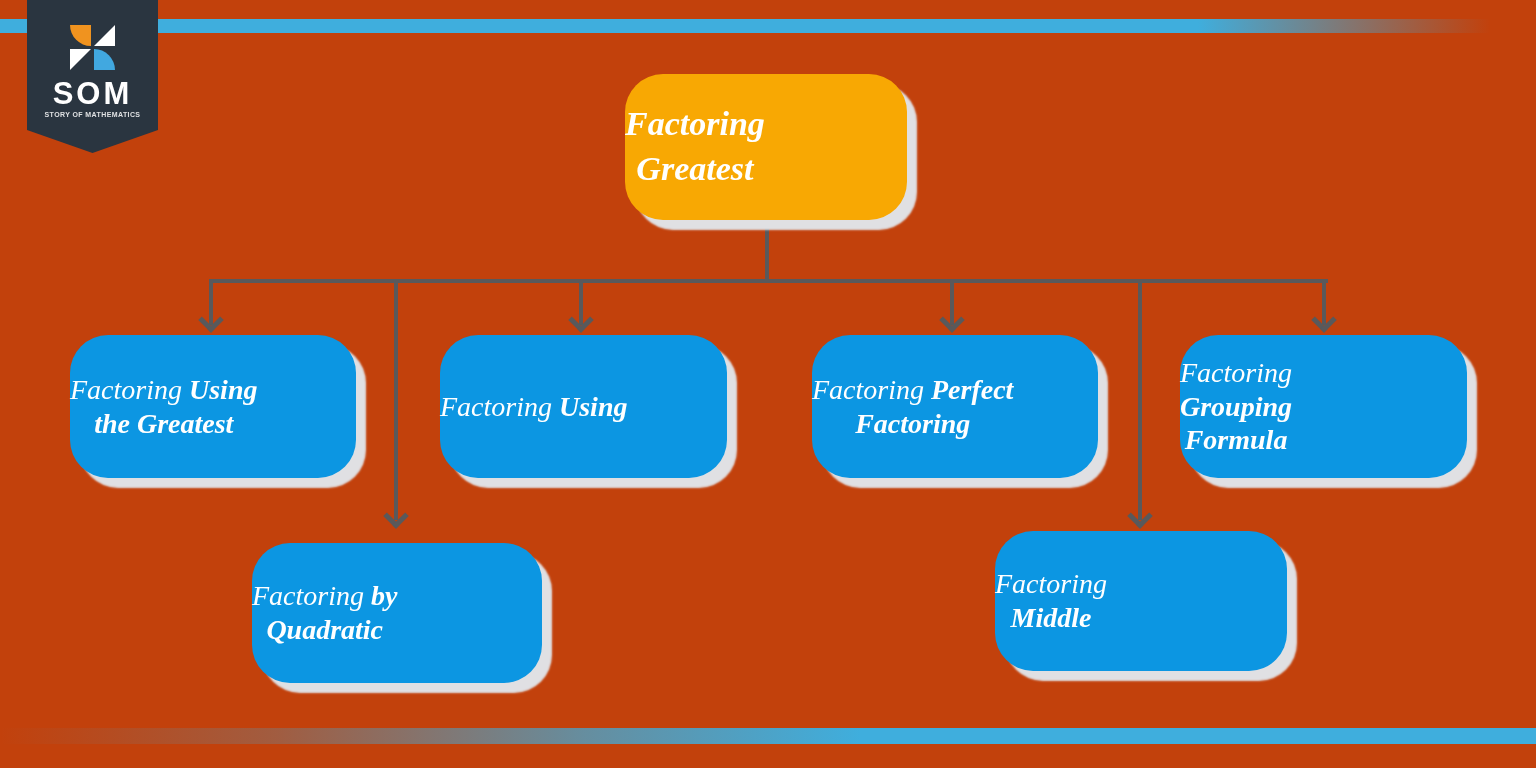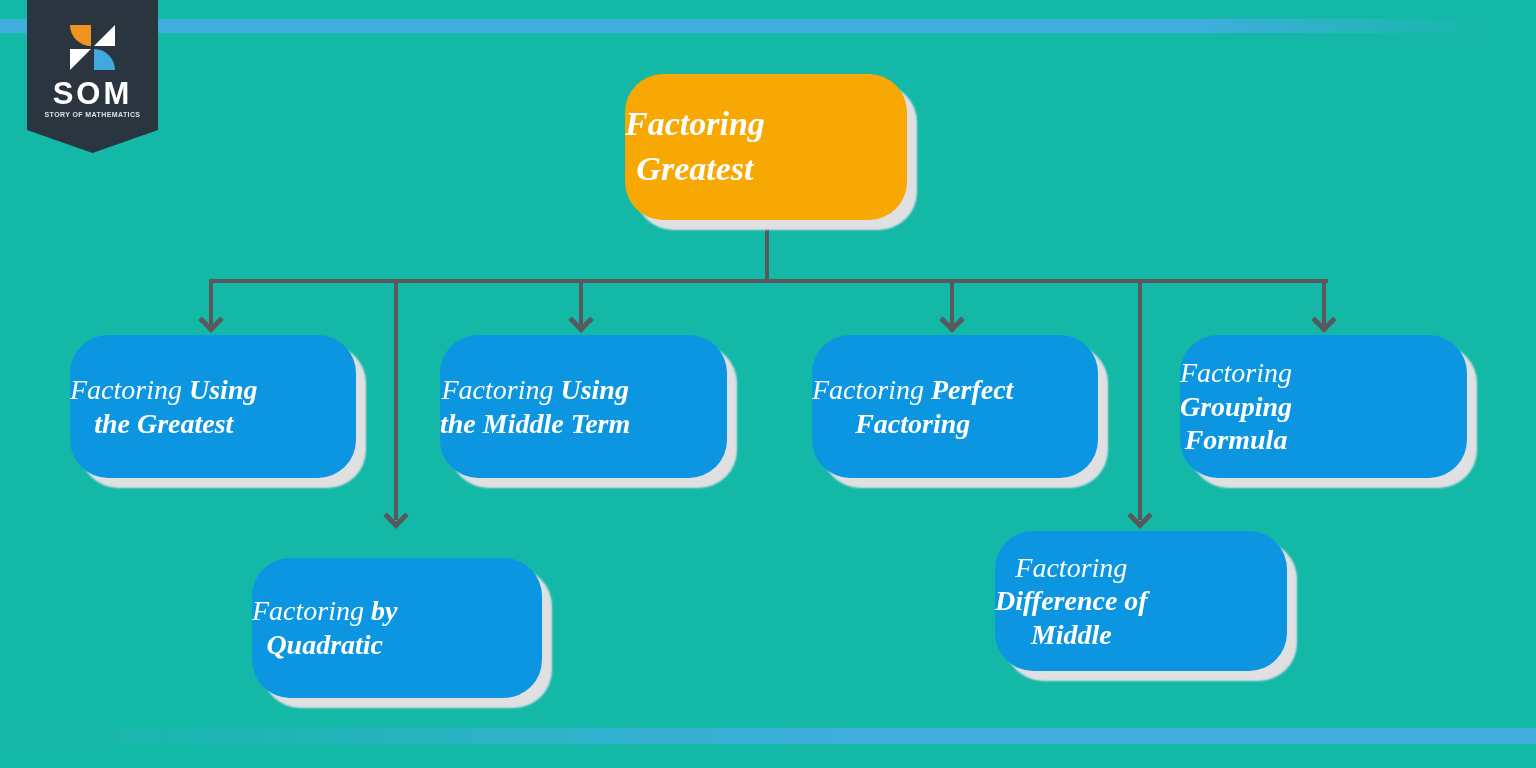--- a/index.html
+++ b/index.html
@@ -1,20 +1,20 @@
 <!DOCTYPE html>
 <html><head>
 <meta charset="utf-8">
 <style>
   html, body { margin: 0; padding: 0; background: #ffffff; }
   .canvas {
     position: relative;
     width: 1536px;
     height: 768px;
-    background: #14b8a6;
+    background: #c2410c;
     overflow: hidden;
     font-family: "Liberation Serif", serif;
   }
 
   
   .stripe { position: absolute; left: 0; width: 1536px; }
   .stripe-top {
     top: 19px; height: 14px;
     background: linear-gradient(90deg, #3FAEDD 0%, #3FAEDD 78%, rgba(255,255,255,0) 97%);
   }
@@ -88,21 +88,21 @@
   .node .label { font-style: italic; }
   .node .label > div { white-space: pre; }
   .node .label .em { font-weight: bold; }
   .root-node {
     left: 625px; top: 74px; width: 282px; height: 146px;
     background: #F8A803;
     font-size: 34px; line-height: 1.32; font-weight: bold;
   }
   .child-node { background: #0C96E2; font-size: 28px; line-height: 1.2; }
   .n-gcf      { left: 70px;   top: 335px; width: 286px; height: 143px; }
-  .n-grouping { left: 252px;  top: 558px; width: 290px; height: 140px; }
+  .n-grouping { left: 252px;  top: 543px; width: 290px; height: 140px; }
   .n-middle   { left: 440px;  top: 335px; width: 287px; height: 143px; }
   .n-perfect  { left: 812px;  top: 335px; width: 286px; height: 143px; }
   .n-diff     { left: 995px;  top: 531px; width: 292px; height: 140px; }
   .n-quad     { left: 1180px; top: 335px; width: 287px; height: 143px; }
 </style>
 </head>
 <body>
 
 <div class="canvas">
 
@@ -152,35 +152,33 @@
   <div class="node child-node n-grouping">
     <div class="label">
         <div><span class="reg">Factoring </span><span class="em">by</span></div>
         <div><span class="em">Quadratic</span></div>
       </div>
   </div>
 
   <div class="node child-node n-middle">
     <div class="label">
         <div><span class="reg">Factoring </span><span class="em">Using</span></div>
-        <div><span class="em">the Middle Term</span></div>
       </div>
   </div>
 
   <div class="node child-node n-perfect">
     <div class="label">
         <div><span class="reg">Factoring </span><span class="em">Perfect</span></div>
         <div><span class="em">Factoring</span></div>
       </div>
   </div>
 
   <div class="node child-node n-diff">
     <div class="label">
         <div><span class="reg">Factoring</span></div>
-        <div><span class="em">Difference of</span></div>
         <div><span class="em">Middle</span></div>
       </div>
   </div>
 
   <div class="node child-node n-quad">
     <div class="label">
         <div><span class="reg">Factoring</span></div>
         <div><span class="em">Grouping</span></div>
         <div><span class="em">Formula</span></div>
       </div>

